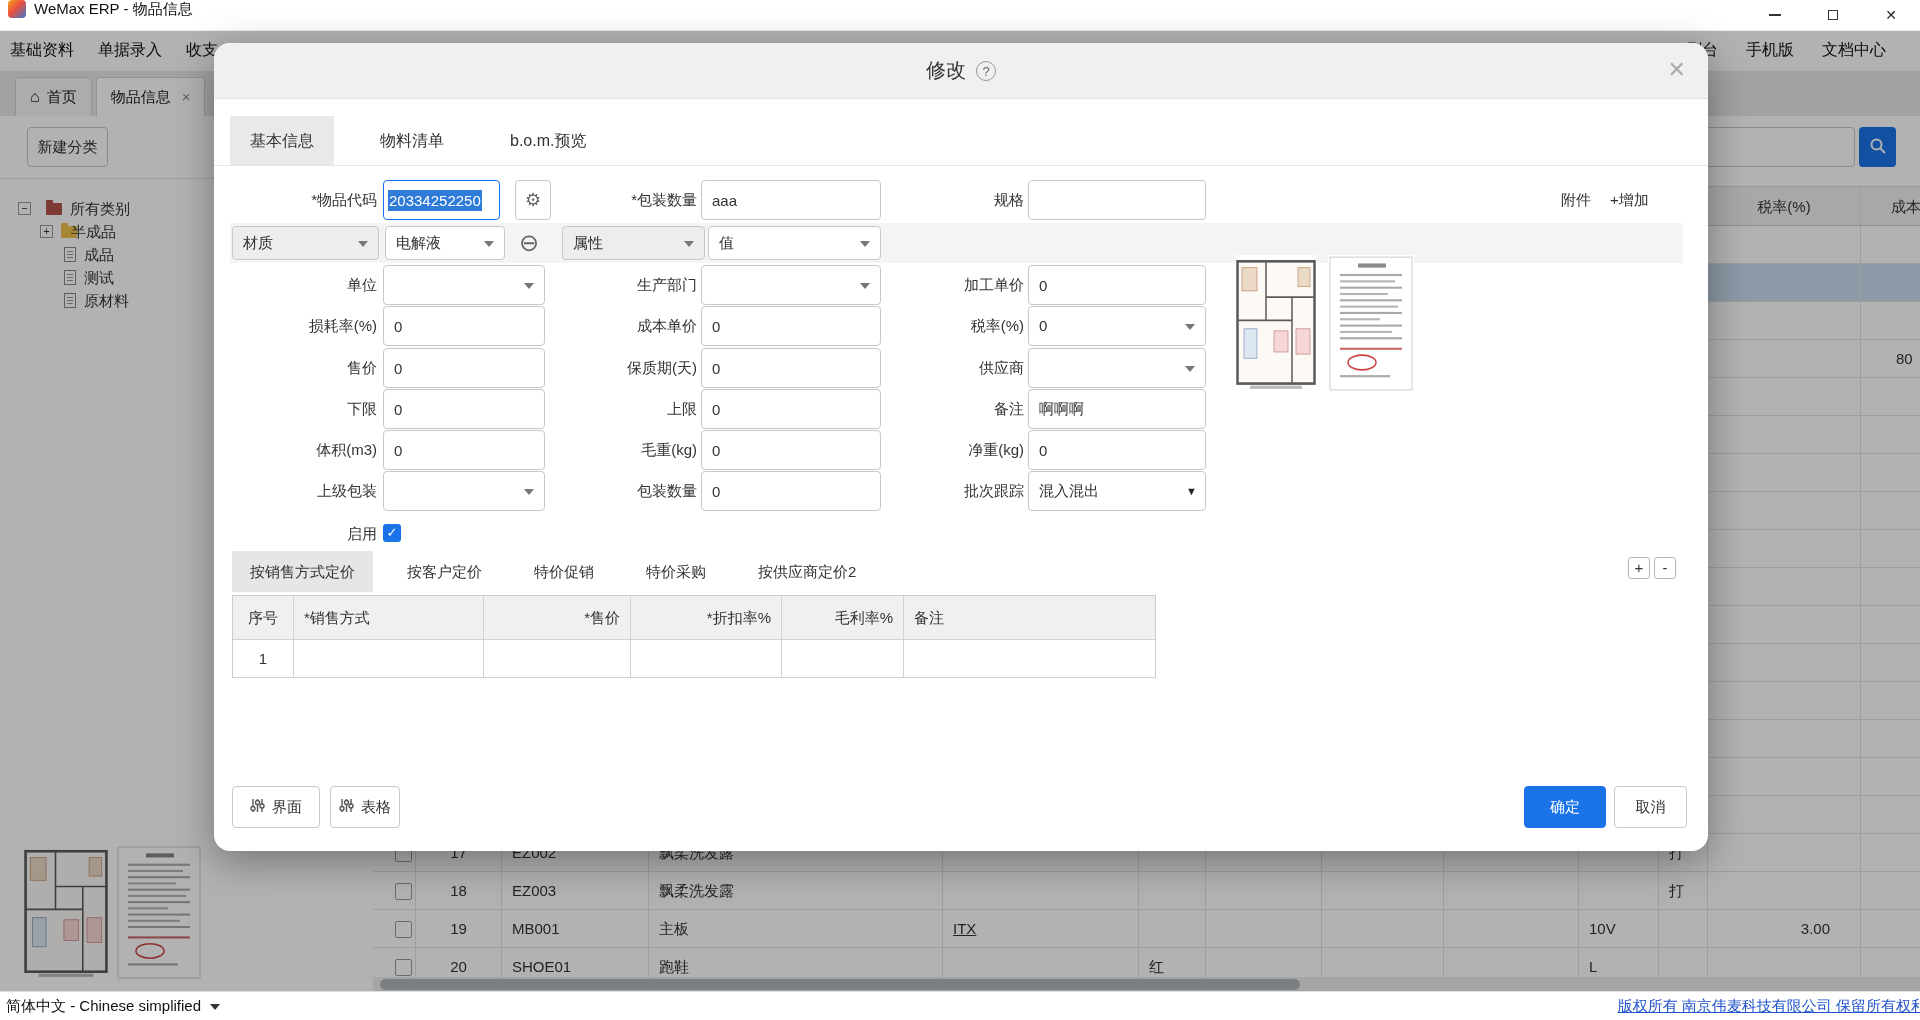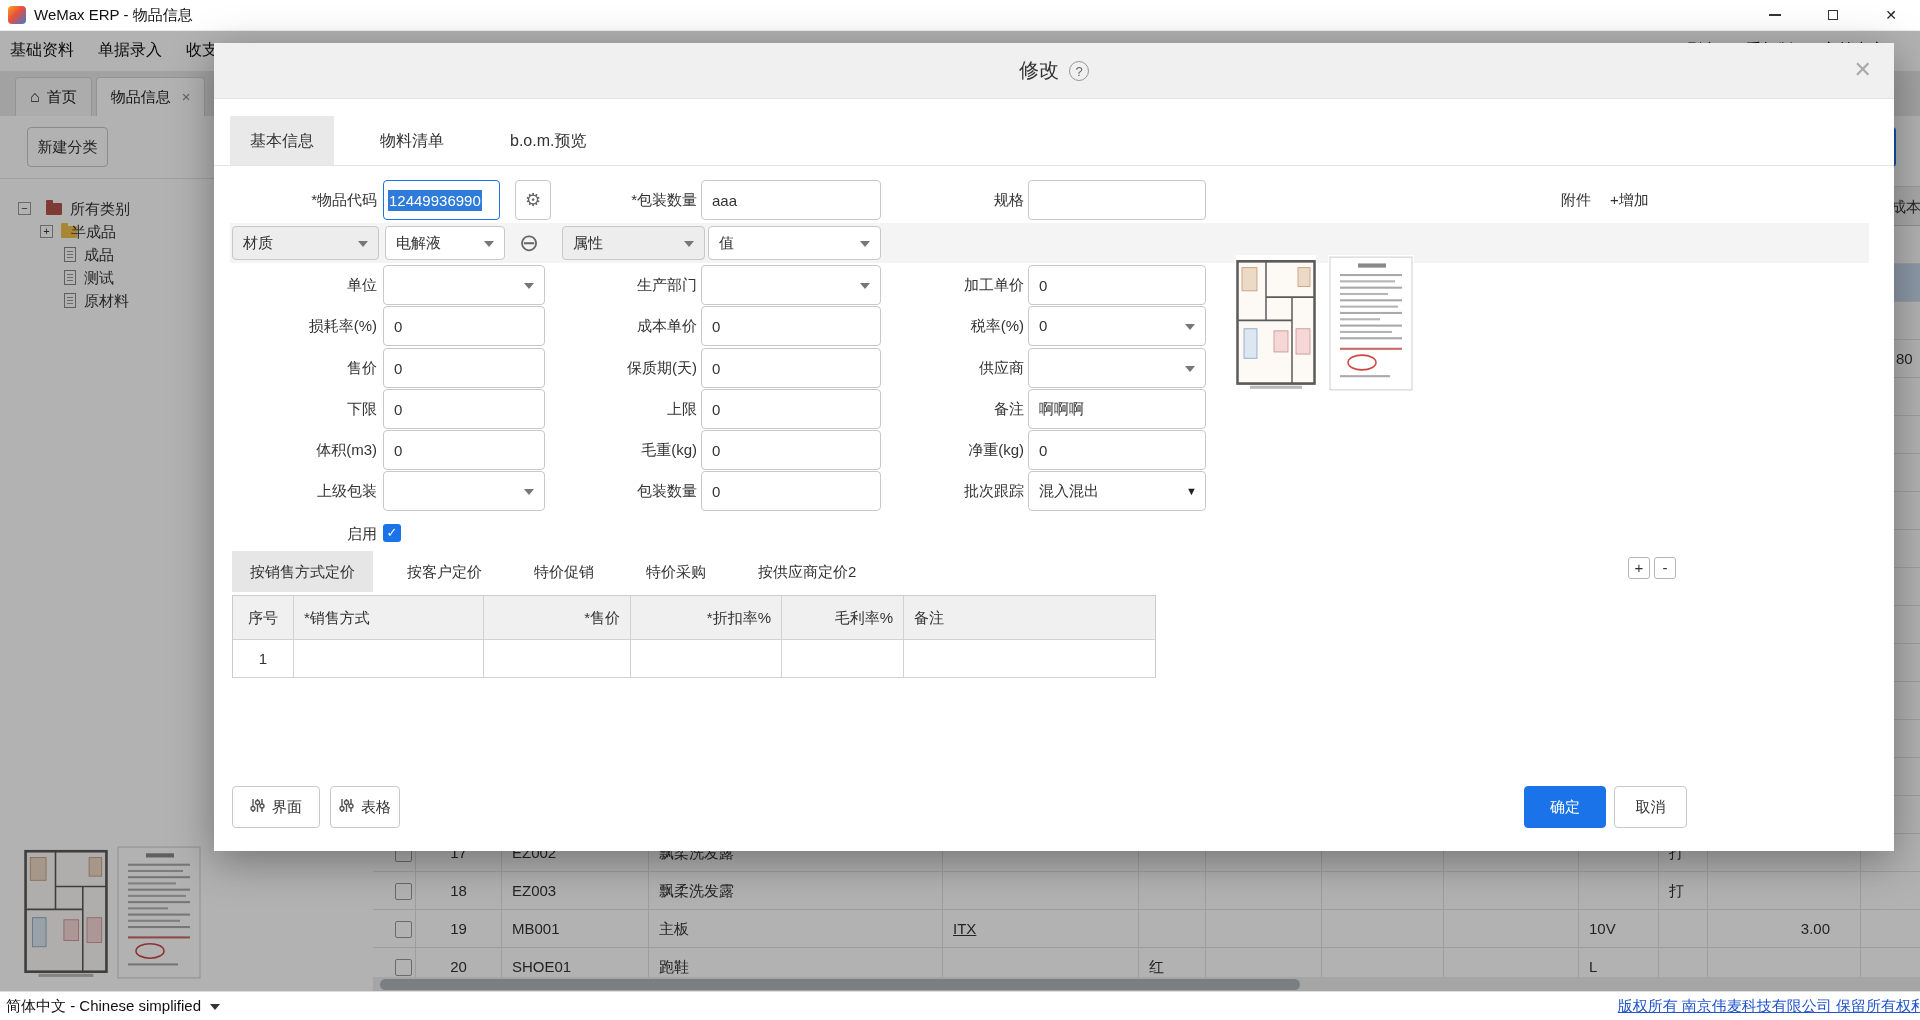--- a/index.html
+++ b/index.html
@@ -1,20 +1,20 @@
 <!DOCTYPE html>
 <html style="--accent: #1a73e8; --selbg: #2f7bd9; --rowsel: #cadcf0; --link: #2255cc;"><head>
 <meta charset="utf-8">
 <style>
   html,body{margin:0;padding:0}
   .screen{position:relative;width:1920px;height:1020px;overflow:hidden;background:#fff;
     font-family:"Liberation Sans","DejaVu Sans",sans-serif;color:#222}
 
   
-  .titlebar{position:absolute;left:0;top:0;right:0;height:30px;background:#fff;border-bottom:1px solid #ececec;display:flex;align-items:center;z-index:6}
+  .titlebar{position:absolute;left:0;top:0;right:0;height:30px;background:#fff;border-bottom:1px solid #ececec;display:flex;align-items:flex-start;z-index:6}
   .app-ico{width:18px;height:18px;border-radius:4px;margin:0 8px;background:linear-gradient(135deg,#f5a623 0%,#e94e3c 45%,#3a7bd5 100%)}
   .tb-title{font-size:15px;color:#111}
   .win-btns{margin-left:auto;display:flex;height:100%}
   .win-btn{width:58px;height:100%;display:flex;align-items:center;justify-content:center;font-size:14px;color:#222;cursor:default}
   .ico-min{display:inline-block;width:12px;border-top:2px solid #333}
   .ico-max{display:inline-block;width:10px;height:10px;border:1.6px solid #333;box-sizing:border-box}
 
   
   .menubar{position:absolute;left:0;top:30px;right:0;height:41px;background:#fff;display:flex;align-items:center;font-size:16px;color:#111}
   .menu-item{margin-left:10px;margin-right:14px;white-space:nowrap}
@@ -69,21 +69,21 @@
 
   
   .statusbar{position:absolute;left:0;bottom:0;right:0;height:28px;background:#fff;border-top:1px solid #ddd;display:flex;align-items:center;font-size:15px;z-index:6}
   .lang{margin-left:6px;display:flex;align-items:center;color:#111}
   .dcaret{width:0;height:0;border:5px solid transparent;border-top:6px solid #333;margin-left:9px;transform:translateY(3px)}
   .copyright{position:absolute;right:-6px;color:var(--link);text-decoration:underline;white-space:nowrap}
 
   .dim{position:absolute;left:0;top:30px;right:0;bottom:28px;background:rgba(0,0,0,.30);z-index:5}
 
   
-  .modal{position:absolute;left:214px;top:43px;width:1680px;height:808px;background:#fff;border-radius:0;box-shadow:0 10px 40px rgba(0,0,0,.35);z-index:10;overflow:hidden}
+  .modal{position:absolute;left:214px;top:43px;width:1494px;height:808px;background:#fff;border-radius:16px;box-shadow:0 10px 40px rgba(0,0,0,.35);z-index:10;overflow:hidden}
   .m-head{position:absolute;left:0;top:0;right:0;height:55px;background:#f0f0f0;border-bottom:1px solid #e2e2e2;display:flex;align-items:center;justify-content:center}
   .m-title{font-size:20px;color:#333}
   .m-help{width:20px;height:20px;border:1px solid #979797;border-radius:50%;font-size:13px;line-height:19px;text-align:center;color:#666;margin-left:10px;box-sizing:border-box}
   .m-close{position:absolute;right:22px;top:14px;font-size:22px;color:#aaa}
   .m-tabs{position:absolute;left:16px;top:73px;height:49px;display:flex}
   .m-tab{padding:0 20px;line-height:49px;font-size:16px;color:#333;margin-right:26px;white-space:nowrap}
   .m-tab.act{background:#e9e9e9}
   .m-hr{position:absolute;left:0;top:122px;right:0;border-top:1px solid #e5e5e5}
 
   .lbl{position:absolute;height:40px;line-height:40px;font-size:15px;color:#333;text-align:right;white-space:nowrap}
@@ -587,21 +587,21 @@
     </div>
     <div class="m-tabs">
       <div class="m-tab act">基本信息</div>
       <div class="m-tab">物料清单</div>
       <div class="m-tab">b.o.m.预览</div>
     </div>
     <div class="m-hr"></div>
 
     <div class="lbl l1 r1">*物品代码</div>
     <div class="fld codefld r1">
-      <span class="selhl">12449936990</span>
+      <span class="selhl">20334252250</span>
     </div>
     <div class="gear r1"><span>⚙</span></div>
     <div class="lbl l2 r1">*包装数量</div>
     <input class="fld c2 r1" value="aaa" style="">
     <div class="lbl l3 r1">规格</div>
     <input class="fld c3 r1" value="" style="">
     <span class="attach" style="left:1347px">附件</span>
     <span class="attach" style="left:1396px">+增加</span>
 
     <div class="mstrip">

